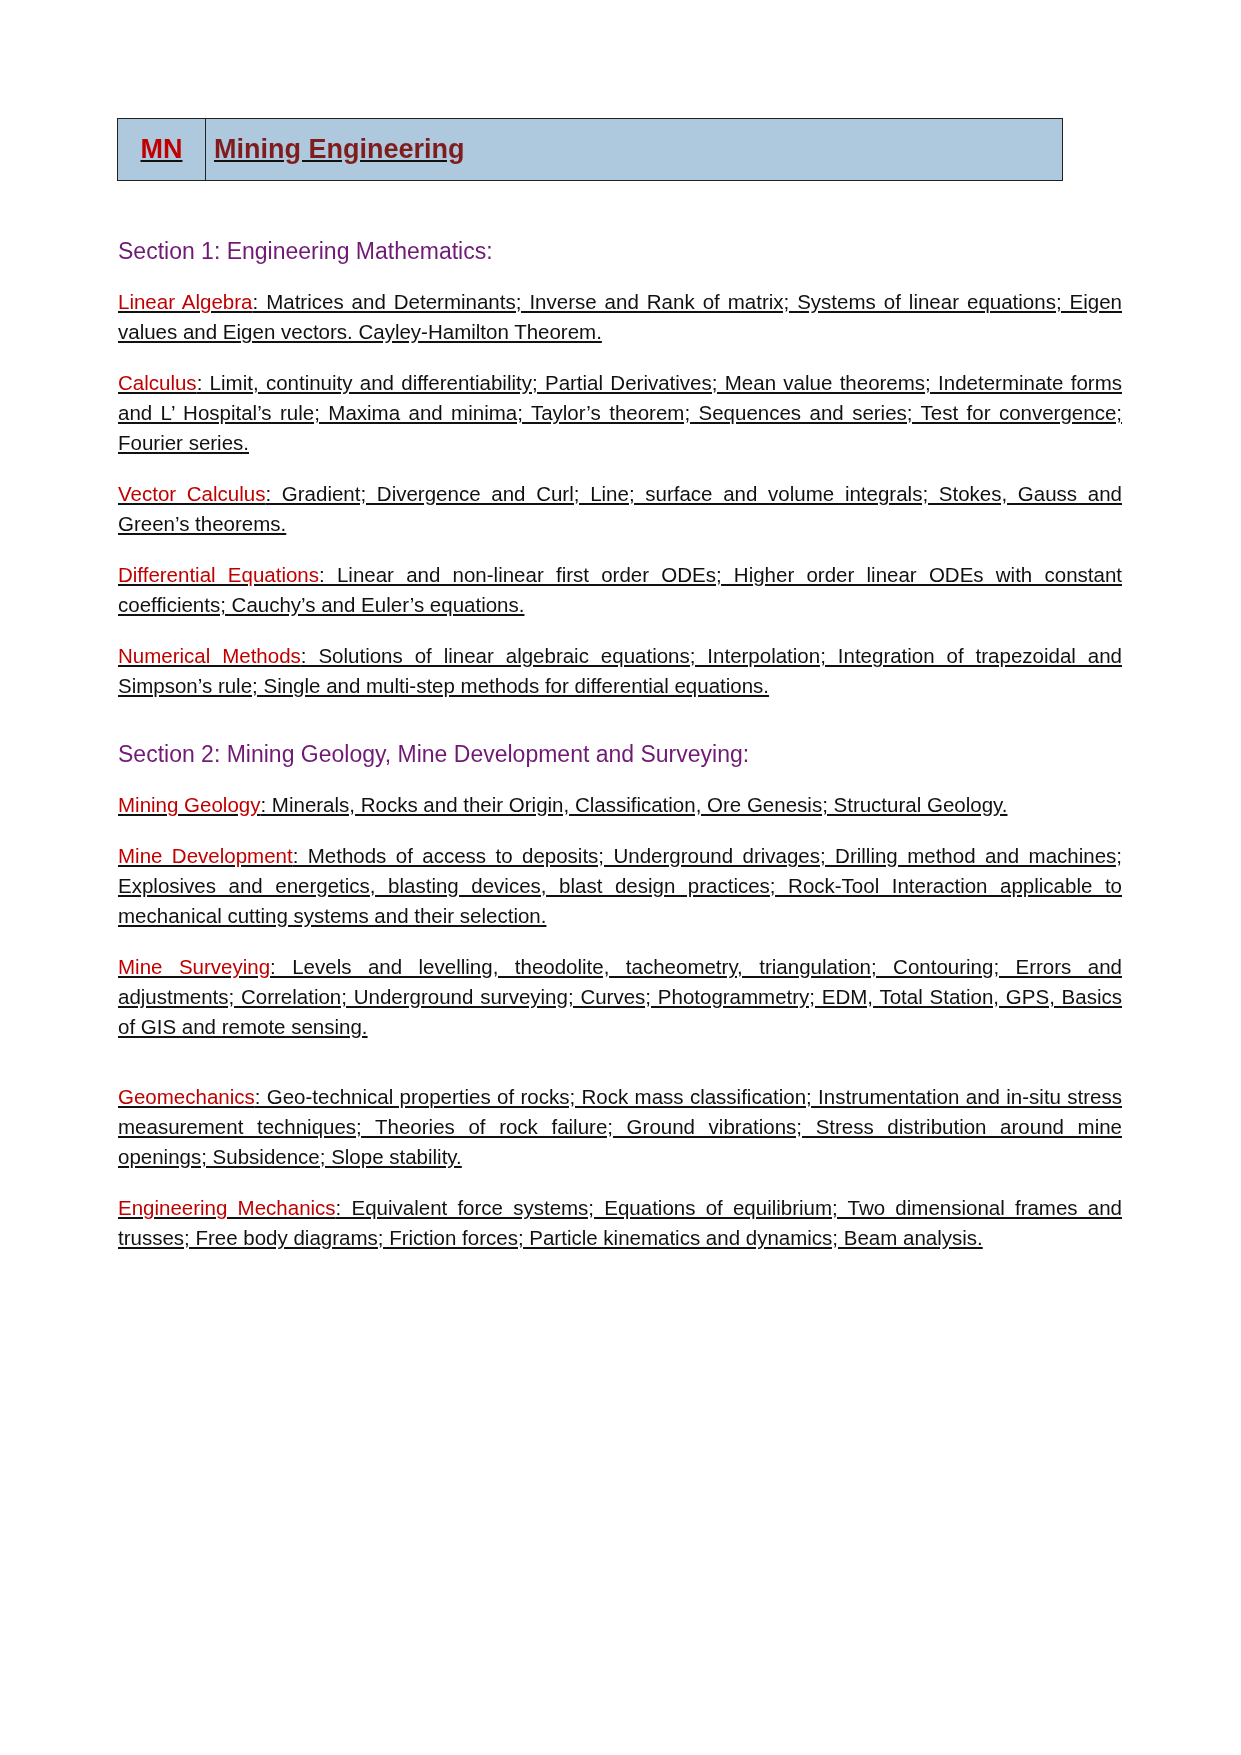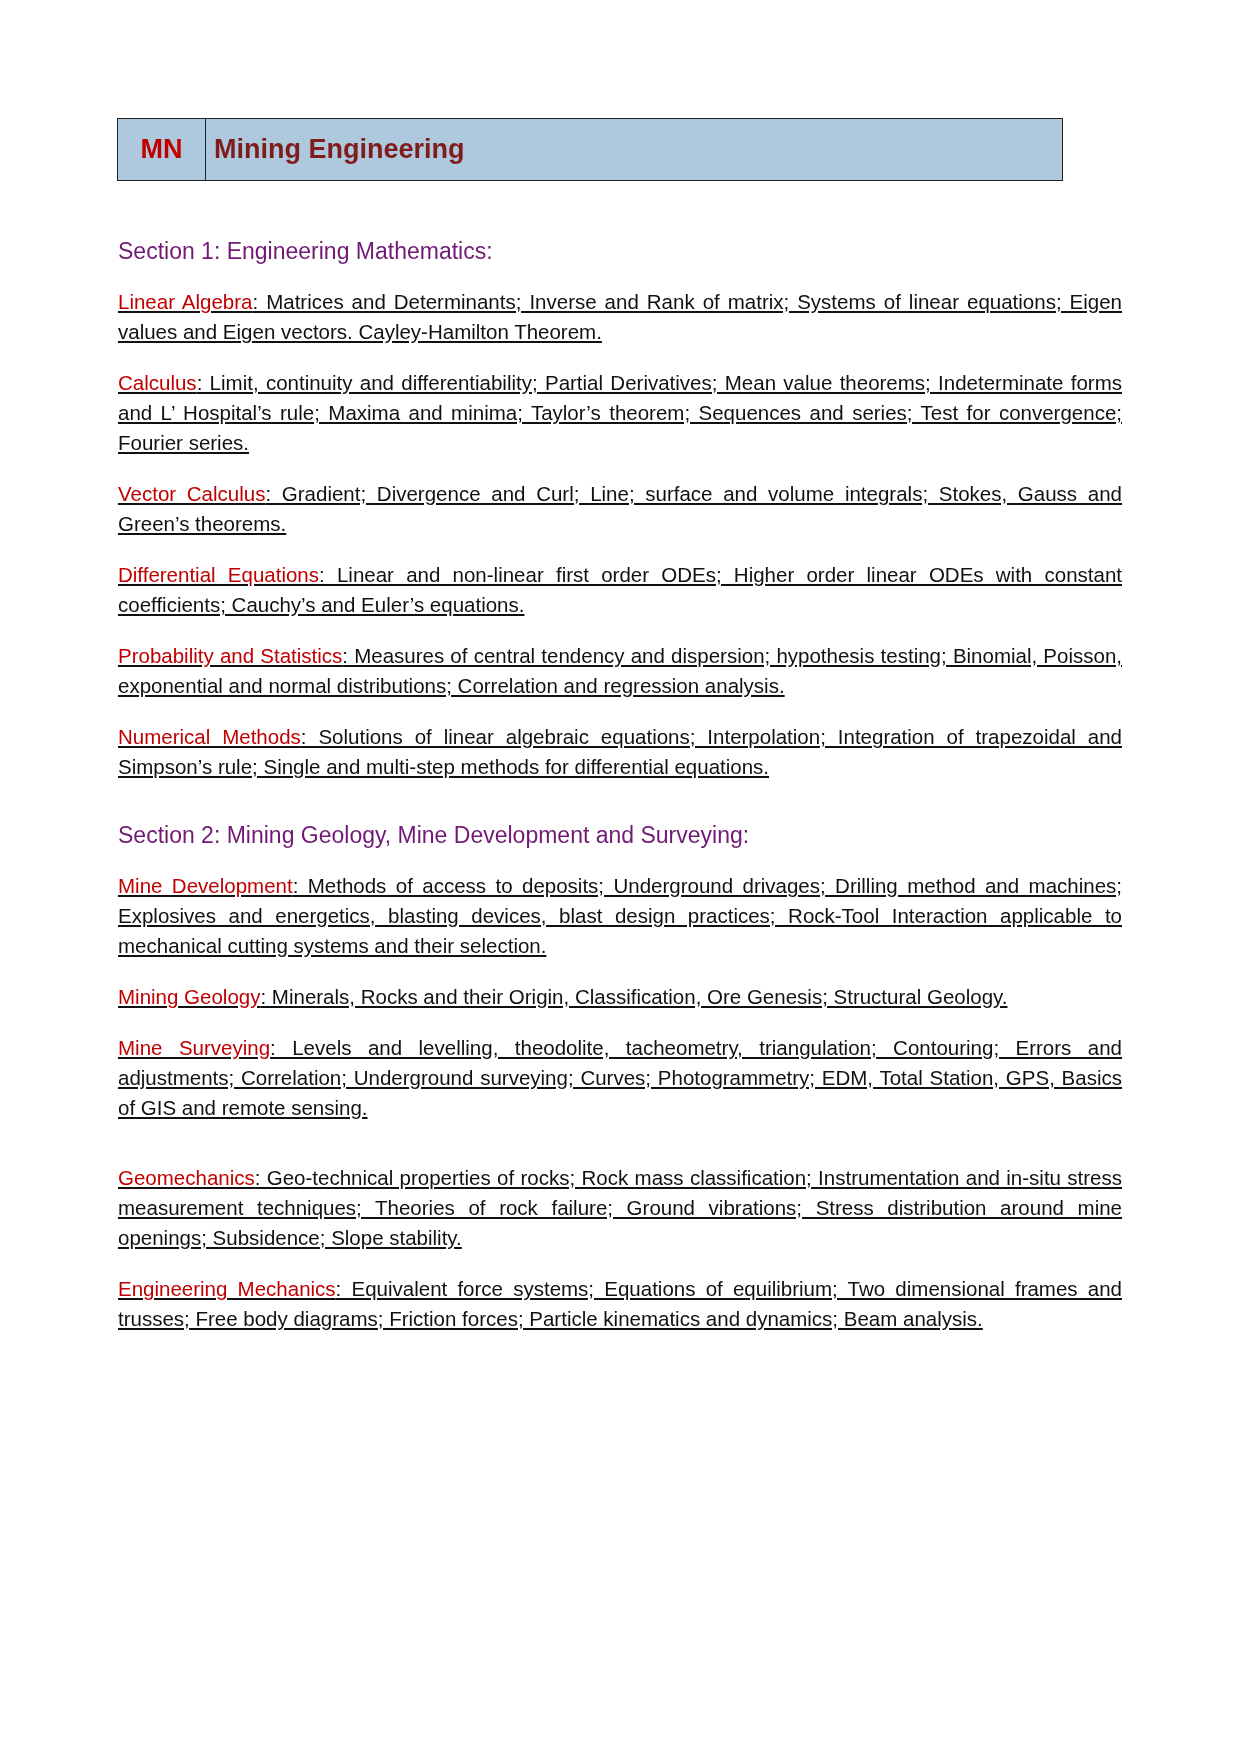--- a/index.html
+++ b/index.html
@@ -1,20 +1,20 @@
 <!DOCTYPE html>
 <html><head>
   <meta charset="utf-8">
   <style>
     html, body { margin: 0; padding: 0; background: #ffffff; }
     body { width: 1241px; height: 1755px; position: relative; font-family: "Liberation Sans", sans-serif; color: #111; }
     .header-box {
       position: absolute; left: 117px; top: 118px; width: 946px; height: 63px;
       background: #aec8de; border: 1.5px solid #222; box-sizing: border-box;
-      display: flex; align-items: center;
+      display: flex; align-items: center; text-decoration: underline;
     }
     .header-code {
       width: 88px; height: 100%; border-right: 1.5px solid #222; box-sizing: border-box;
       display: flex; align-items: center; justify-content: center;
       color: #c00000; font-weight: bold; font-size: 27px;
     }
     .header-title { padding-left: 8px; color: #7f1d1d; font-weight: bold; font-size: 27px; }
     .content { position: absolute; left: 118px; top: 238px; width: 1004px; }
     .section-title { color: #701a75; font-weight: normal; font-size: 23px; margin: 0 0 22px 0; }
     .section + .section { margin-top: 40px; }
@@ -30,28 +30,27 @@
 </div>
 
 <div class="content">
 
   <div class="section">
     <h2 class="section-title">Section 1: Engineering Mathematics:</h2>
     <p class="para"><span class="topic">Linear Algebra</span><span>: Matrices and Determinants; Inverse and Rank of matrix; Systems of linear equations; Eigen values and Eigen vectors. Cayley-Hamilton Theorem.</span></p>
     <p class="para"><span class="topic">Calculus</span><span>: Limit, continuity and differentiability; Partial Derivatives; Mean value theorems; Indeterminate forms and L’ Hospital’s rule; Maxima and minima; Taylor’s theorem; Sequences and series; Test for convergence; Fourier series.</span></p>
     <p class="para"><span class="topic">Vector Calculus</span><span>: Gradient; Divergence and Curl; Line; surface and volume integrals; Stokes, Gauss and Green’s theorems.</span></p>
     <p class="para"><span class="topic">Differential Equations</span><span>: Linear and non-linear first order ODEs; Higher order linear ODEs with constant coefficients; Cauchy’s and Euler’s equations.</span></p>
-    <p class="para"><span class="topic">Probability and Statistics</span><span>: Measures of central tendency and dispersion; hypothesis testing; Binomial, Poisson, exponential and normal distributions; Correlation and regression analysis.</span></p>
     <p class="para"><span class="topic">Numerical Methods</span><span>: Solutions of linear algebraic equations; Interpolation; Integration of trapezoidal and Simpson’s rule; Single and multi-step methods for differential equations.</span></p>
   </div>
 
   <div class="section">
     <h2 class="section-title">Section 2: Mining Geology, Mine Development and Surveying:</h2>
+    <p class="para"><span class="topic">Mining Geology</span><span>: Minerals, Rocks and their Origin, Classification, Ore Genesis; Structural Geology.</span></p>
     <p class="para"><span class="topic">Mine Development</span><span>: Methods of access to deposits; Underground drivages; Drilling method and machines; Explosives and energetics, blasting devices, blast design practices; Rock-Tool Interaction applicable to mechanical cutting systems and their selection.</span></p>
-    <p class="para"><span class="topic">Mining Geology</span><span>: Minerals, Rocks and their Origin, Classification, Ore Genesis; Structural Geology.</span></p>
     <p class="para"><span class="topic">Mine Surveying</span><span>: Levels and levelling, theodolite, tacheometry, triangulation; Contouring; Errors and adjustments; Correlation; Underground surveying; Curves; Photogrammetry; EDM, Total Station, GPS, Basics of GIS and remote sensing.</span></p>
   </div>
 
   <div class="section">
     <p class="para"><span class="topic">Geomechanics</span><span>: Geo-technical properties of rocks; Rock mass classification; Instrumentation and in-situ stress measurement techniques; Theories of rock failure; Ground vibrations; Stress distribution around mine openings; Subsidence; Slope stability.</span></p>
     <p class="para"><span class="topic">Engineering Mechanics</span><span>: Equivalent force systems; Equations of equilibrium; Two dimensional frames and trusses; Free body diagrams; Friction forces; Particle kinematics and dynamics; Beam analysis.</span></p>
   </div>
 
 </div>
 

